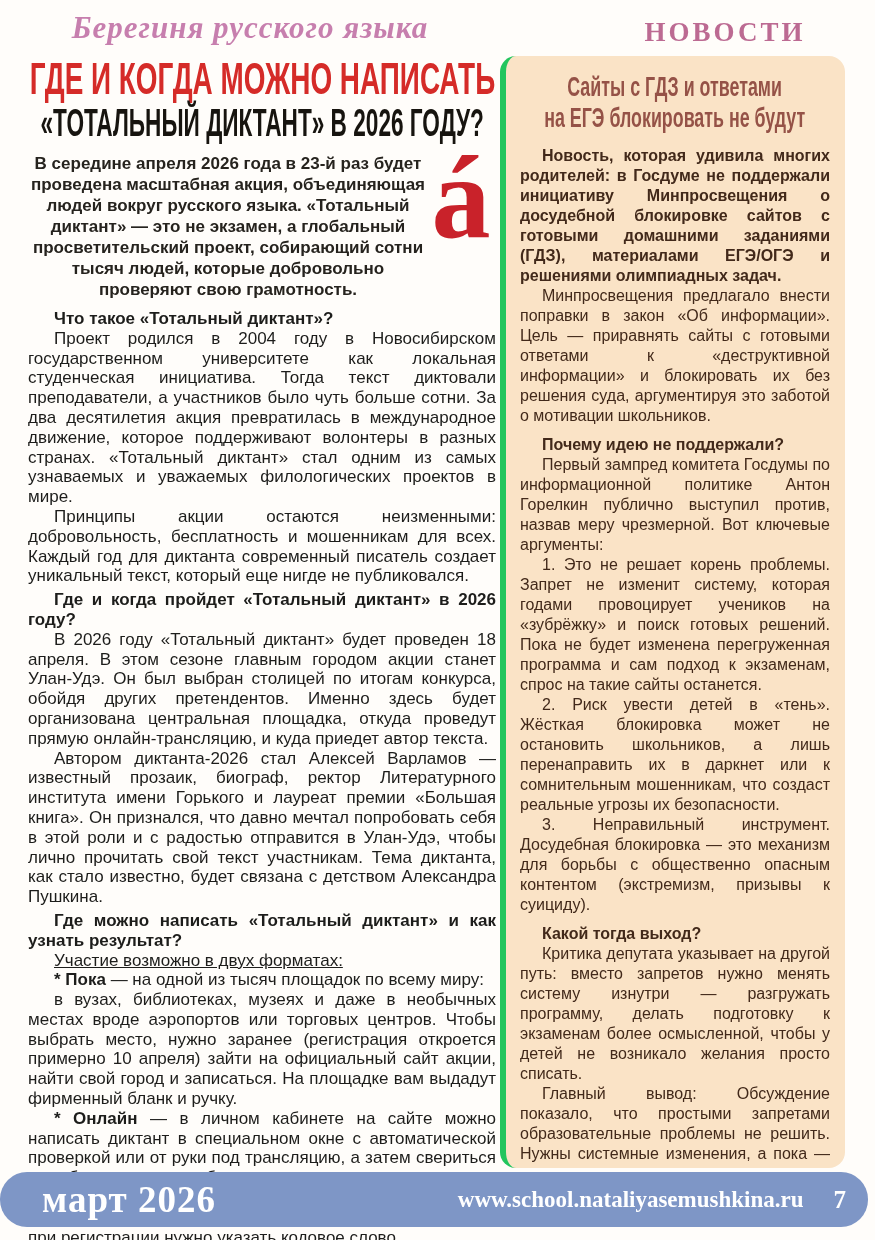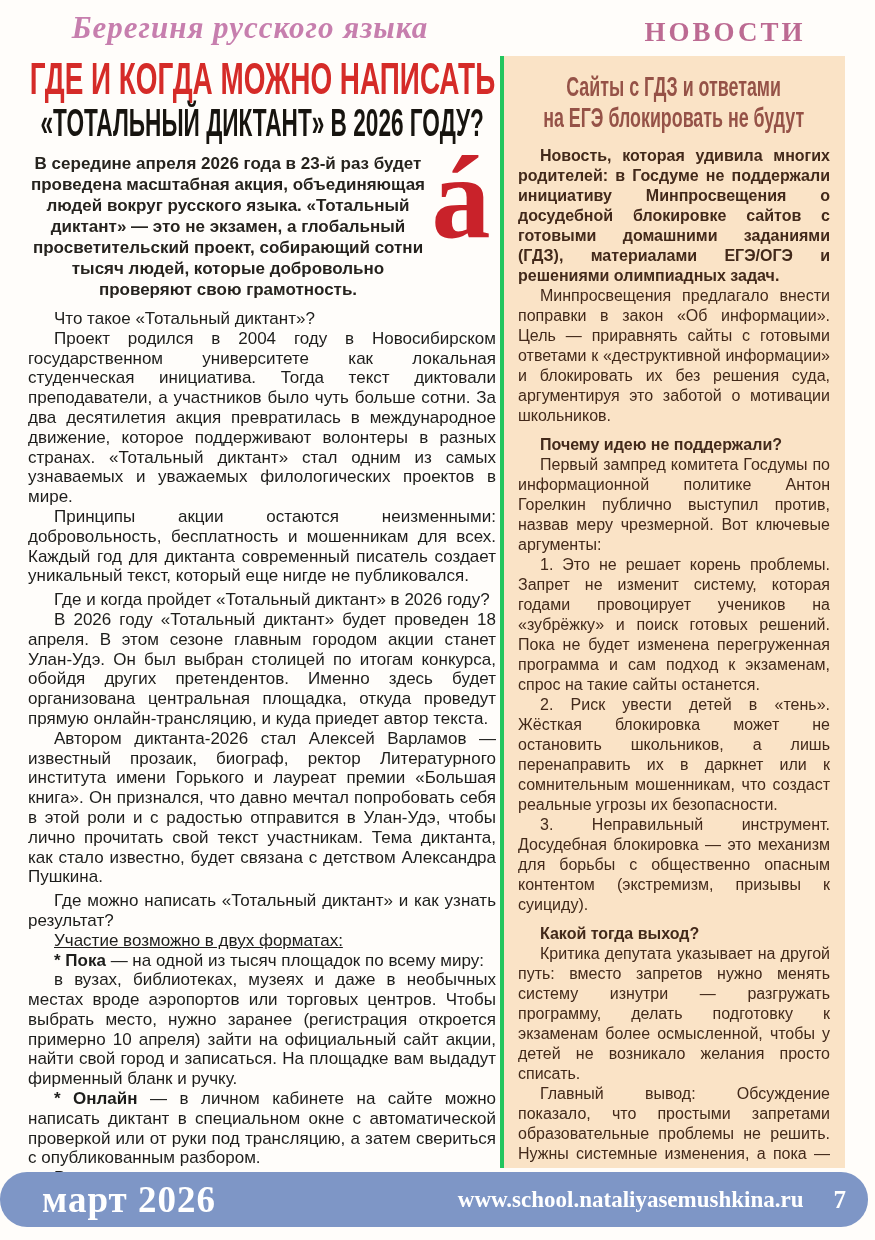--- a/index.html
+++ b/index.html
@@ -30,27 +30,27 @@
     width:400px; margin:0; text-align:center; font-weight:bold;
     font-size:17px; line-height:21px; color:#26231e;
   }
   .accent-letter {
     width:66px; margin-top:-8px; text-align:center;
     font-family:"Liberation Serif", serif; font-weight:bold;
     font-size:118px; line-height:.9; color:#c9222a;
   }
   .body { margin-top:9px; font-size:17px; line-height:19.8px; color:#1d1d1b; text-align:justify; }
   .body p { margin:0; text-indent:26px; }
-  .body p.h { font-weight:normal; margin-top:4px; }
+  .body p.h { font-weight:bold; margin-top:4px; }
   .body p.u { text-decoration:underline; }
   
   .right-col {
     position:absolute; left:500px; top:56px; width:345px; height:1112px;
-    box-sizing:border-box; background:#fae3c6; border-left:4px solid #22c55e;
-    padding:12px 15px 0 14px; overflow:hidden;
+    box-sizing:border-box; background:#fae3c6; border-left:6px solid #22c55e;
+    padding:12px 15px 0 14px; overflow:hidden;border-radius:16px;
   }
   .news-hl { margin:4px 0 12px; display:flex; flex-direction:column; align-items:center; }
   .news-hl .cond { font-size:27px; line-height:31px; color:#955247; transform:scaleX(.66); }
   .right-col p {
     margin:0; text-indent:22px; font-size:16px; line-height:20px;
     color:#42291a; text-align:justify;
   }
   .right-col p.lead { font-weight:bold; }
   .right-col p.h { font-weight:bold; margin-top:9px; }
   

